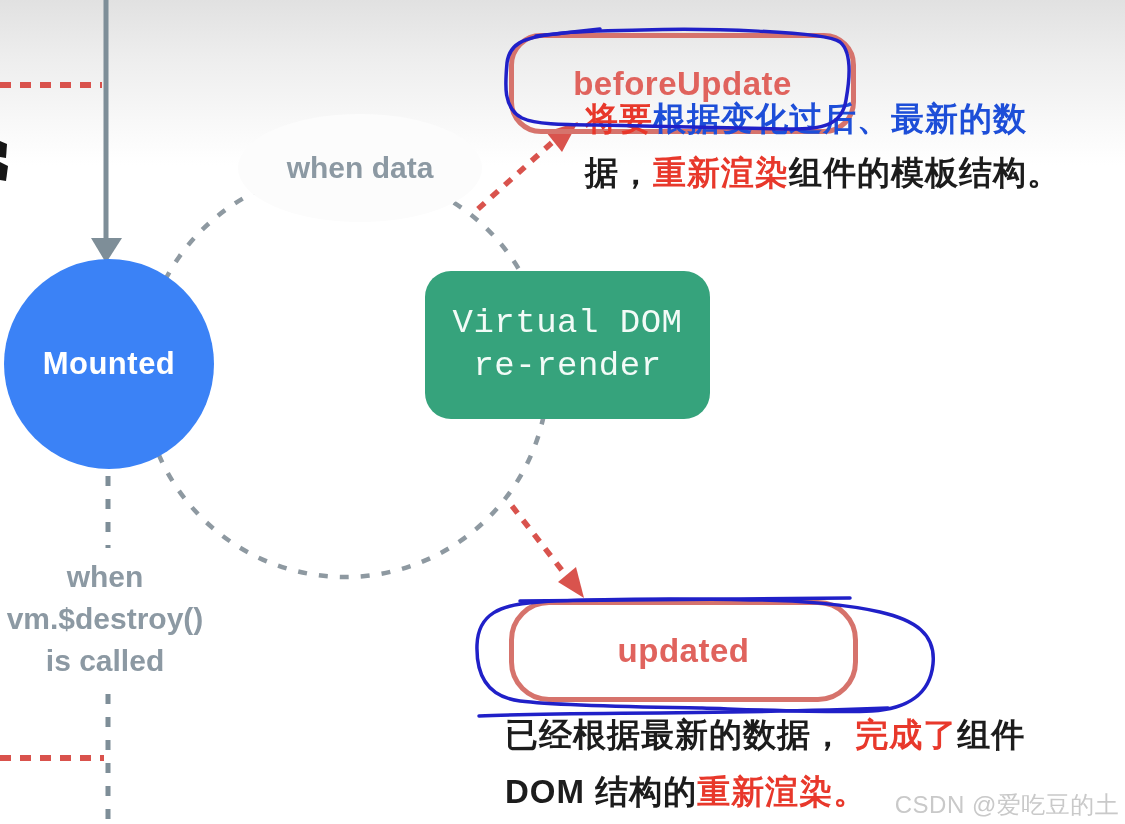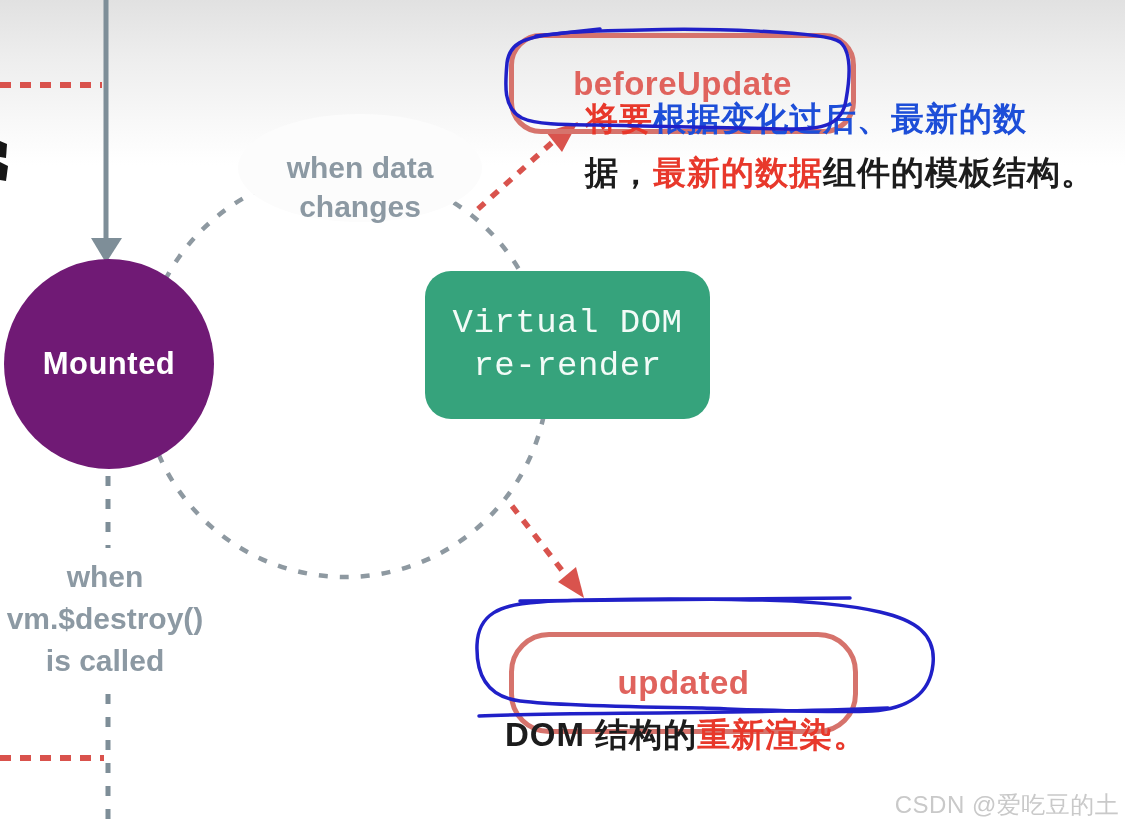--- a/index.html
+++ b/index.html
@@ -8,37 +8,37 @@
     background:linear-gradient(180deg,#e1e1e1 0px,#ededed 55px,#f8f8f8 120px,#ffffff 165px);
     font-family:"Liberation Sans","DejaVu Sans",sans-serif;
   }
   .abs{position:absolute;}
   svg{position:absolute;left:0;top:0;pointer-events:none;}
   #layer-under{z-index:1;}
   #layer-over{z-index:6;}
 
   .mounted-circle{
     left:4px;top:259px;width:210px;height:210px;border-radius:50%;
-    background:#701a75;display:flex;align-items:center;justify-content:center;z-index:3;
+    background:#3b82f6;display:flex;align-items:center;justify-content:center;z-index:3;
   }
   .mounted-circle .lbl{color:#fff;font-weight:700;font-size:31px;letter-spacing:.5px;}
 
   .green-box{
     left:425px;top:271px;width:285px;height:148px;border-radius:26px;
     background:#36a37c;display:flex;flex-direction:column;align-items:center;justify-content:center;z-index:3;font-family:Liberation Mono, monospace;
   }
   .green-box .ln{color:#f2fbf7;font-size:34px;line-height:43px;font-weight:500;letter-spacing:.5px;}
 
   .hook-box{
     border:5px solid #d6736c;border-radius:32px;z-index:2;
     display:flex;align-items:center;justify-content:center;background:transparent;
   }
   .hook-box .lbl{font-weight:700;font-size:33px;color:#e0635d;letter-spacing:.5px;}
   #beforeupdate-box{left:509px;top:33px;width:337px;height:91px;}
-  #updated-box{left:509px;top:632px;width:339px;height:92px;border-radius:40px;}
+  #updated-box{left:509px;top:600px;width:339px;height:92px;border-radius:40px;}
 
   .gray-note{color:#8c99a3;font-weight:700;text-align:center;z-index:2;}
   #when-data-changes{left:235px;top:148px;width:250px;font-size:30px;line-height:39px;}
   #destroy-note{left:-40px;top:556px;width:290px;font-size:30px;line-height:42px;}
 
   .cjk{font-weight:700;color:#1c1c1c;z-index:4;letter-spacing:1px;white-space:nowrap;}
   #desc-beforeupdate{left:585px;top:92px;font-size:33px;line-height:54px;}
   #desc-rerender{left:712px;top:312px;font-size:33px;line-height:58px;}
   #desc-updated{left:505px;top:706px;font-size:33px;line-height:57px;}
 
@@ -74,21 +74,20 @@
   <line x1="512" y1="506" x2="568" y2="578" stroke="#d9534d" stroke-width="5.5" stroke-dasharray="9 9"></line>
   <polygon points="584,598 558,582 576,567" fill="#d9534d"></polygon>
 </svg>
 
 <div class="abs mounted-circle">
   <span class="lbl">Mounted</span>
 </div>
 
 <div class="abs gray-note" id="when-data-changes">
   <div>when data</div>
-  <div>changes</div>
 </div>
 
 <div class="abs gray-note" id="destroy-note">
   <div>when</div>
   <div>vm.$destroy()</div>
   <div>is called</div>
 </div>
 
 <div class="abs green-box">
   <div class="ln">Virtual DOM</div>
@@ -98,27 +97,28 @@
 <div class="abs hook-box" id="beforeupdate-box">
   <span class="lbl">beforeUpdate</span>
 </div>
 
 <div class="abs hook-box" id="updated-box">
   <span class="lbl">updated</span>
 </div>
 
 <div class="abs cjk" id="desc-beforeupdate">
   <div><span style="color: rgb(232, 56, 43);">将要</span><span style="color: #1d4ed8;">根据变化过后、最新的数</span></div>
-  <div><span style="color: rgb(28, 28, 28);">据，</span><span style="color: rgb(232, 56, 43);">最新的数据</span><span style="color: rgb(28, 28, 28);">组件的模板结构。</span></div>
+  <div><span style="color: rgb(28, 28, 28);">据，</span><span style="color: rgb(232, 56, 43);">重新渲染</span><span style="color: rgb(28, 28, 28);">组件的模板结构。</span></div>
 </div>
 
 <div class="abs cjk" id="desc-rerender">
 </div>
 
 <div class="abs cjk" id="desc-updated">
+  <div><span style="color: rgb(28, 28, 28);">已经根据最新的数据， </span><span style="color: rgb(232, 56, 43);">完成了</span><span style="color: rgb(28, 28, 28);">组件</span></div>
   <div><span style="color: rgb(28, 28, 28);">DOM 结构的</span><span style="color: rgb(232, 56, 43);">重新渲染。</span></div>
 </div>
 
 <svg id="layer-over" width="1125" height="824" viewBox="0 0 1125 824">
   <path d="M 556,34 C 522,37 509,45 507,63 C 505,85 503,108 522,118
            C 541,127 582,124 642,126 L 782,129 C 822,130 842,126 846,100
            C 850,78 852,52 840,42 C 825,31 702,28 642,30 C 602,31 572,31 556,34 Z" fill="none" stroke="#2020c8" stroke-width="3.5" stroke-linecap="round"></path>
   <path d="M 536,36 L 600,29" fill="none" stroke="#2020c8" stroke-width="3.5" stroke-linecap="round"></path>
 
   <path d="M 540,602 C 500,604 478,614 477,645 C 476,676 488,697 520,701

